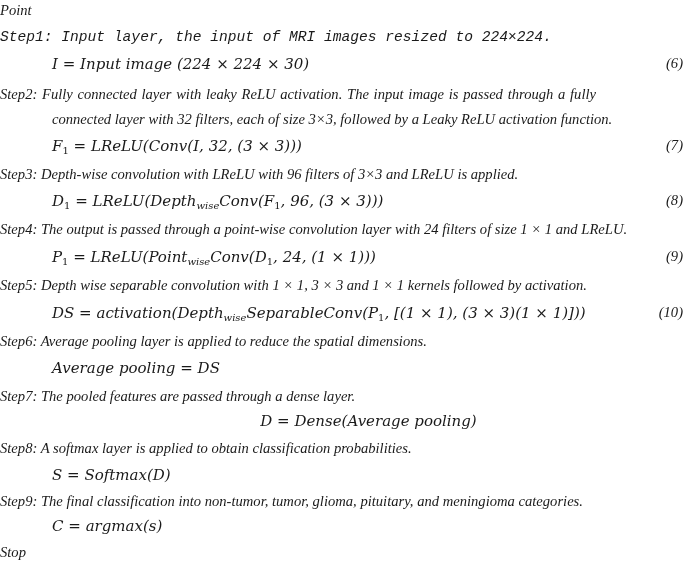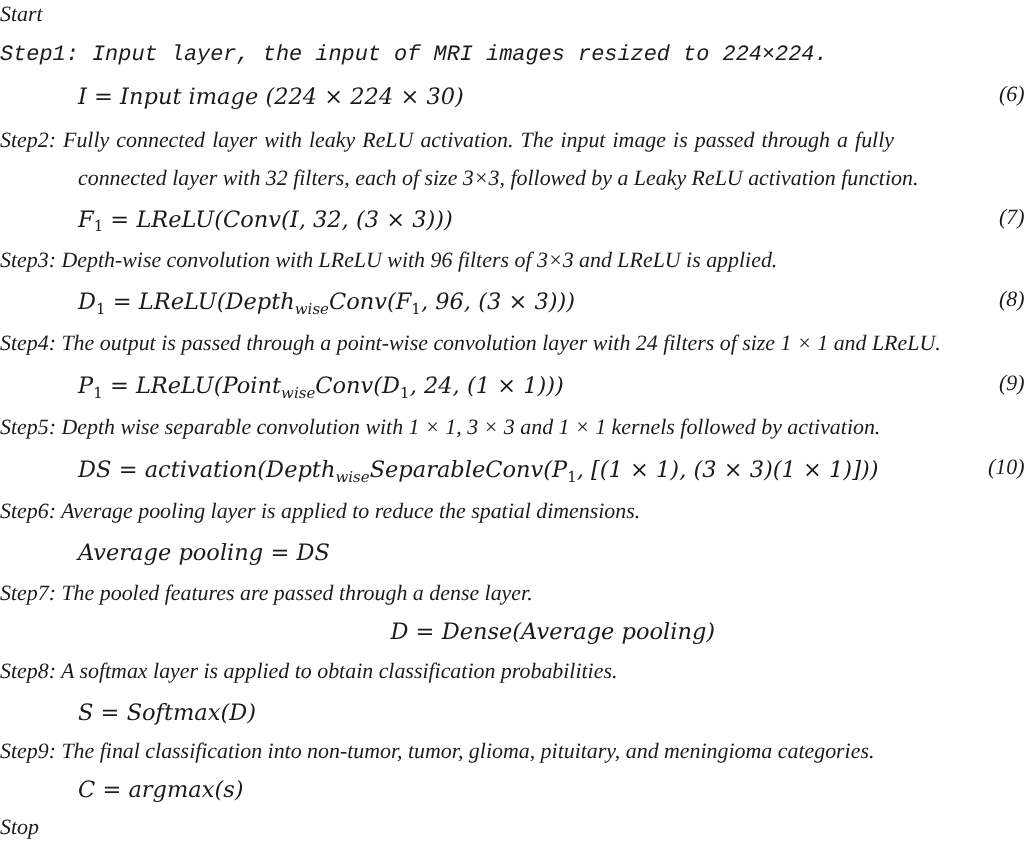--- a/index.html
+++ b/index.html
@@ -24,21 +24,21 @@
     .eqnum {
       position: absolute; right: 2px; font-style: italic; font-size: 14.6px;
       font-family: "Liberation Serif", serif;
     }
     .justify { display: block; text-align: justify; text-align-last: justify; width: 596px; }
     .indent2 { position: absolute; left: 52px; white-space: nowrap; font-style: italic; font-size: 14.6px; line-height: 18px; text-align: right; }
   </style>
 </head>
 <body>
 
-<div class="line" style="top:1px;">Start</div>
+<div class="line" style="top:1px;">Point</div>
 
 <div class="line" style="top:28px;font-family:Liberation Mono, monospace;">
   <span>Step1:</span>
   <span>Input layer, the input of MRI images resized to 224×224.</span>
 </div>
 <div class="eq" style="top:55px;">
   <span>I</span>
   <span class="upright">=</span>
   <span>Input image (224 × 224 × 30)</span>
 </div>

